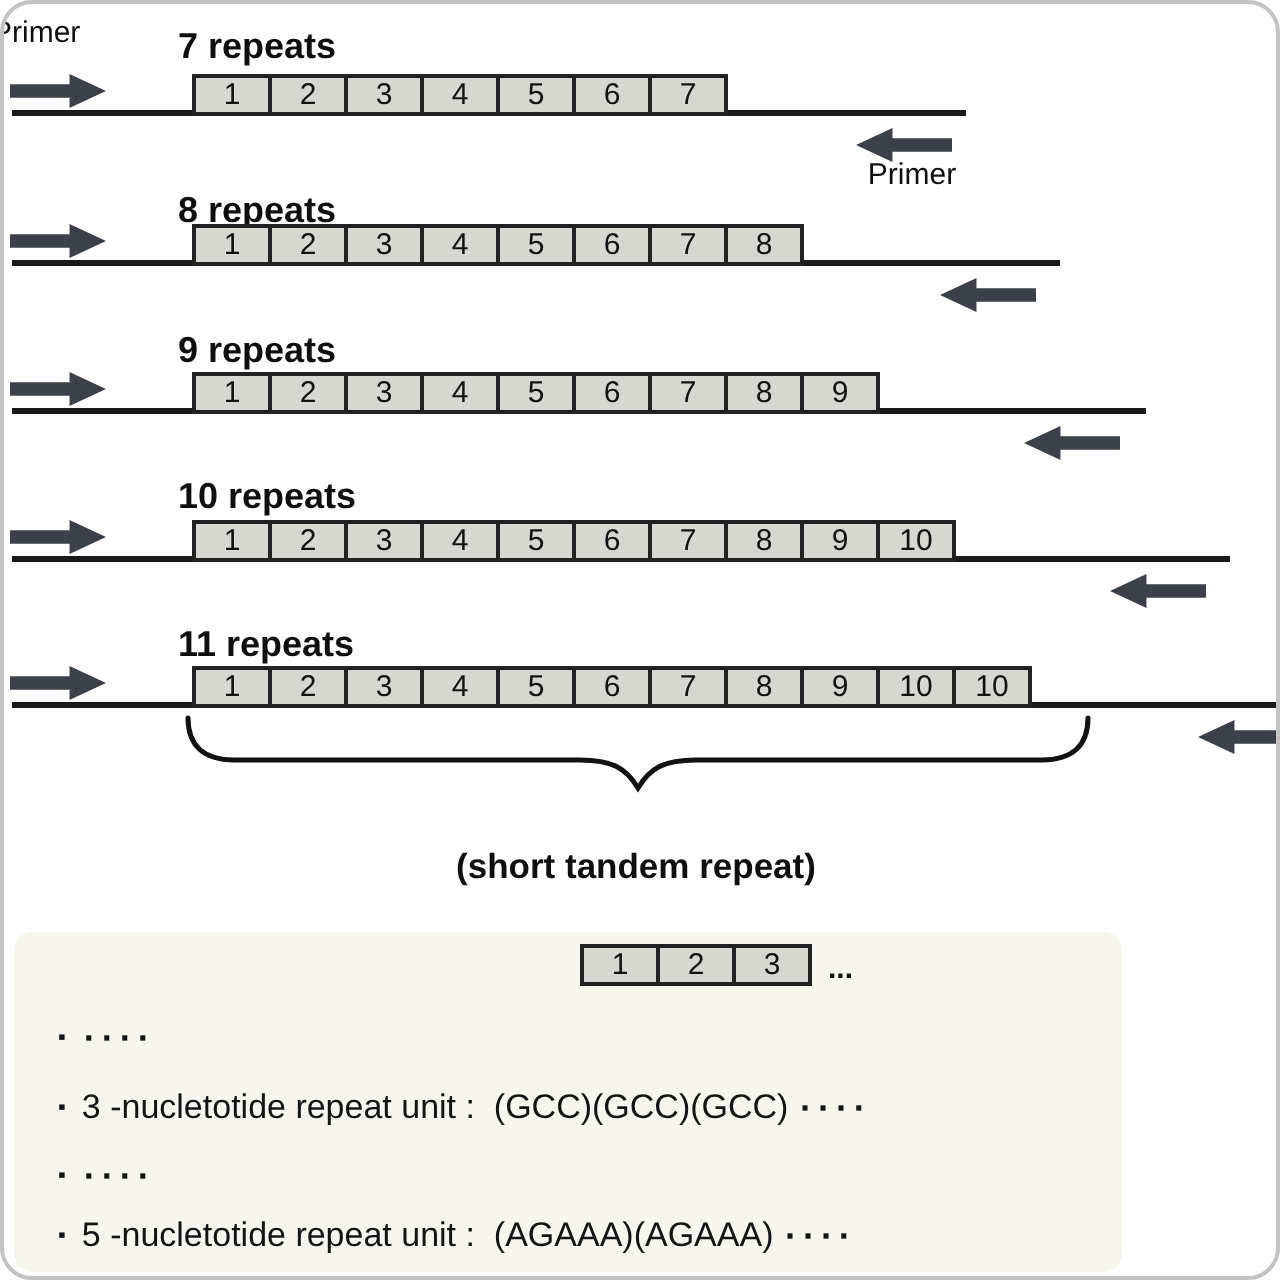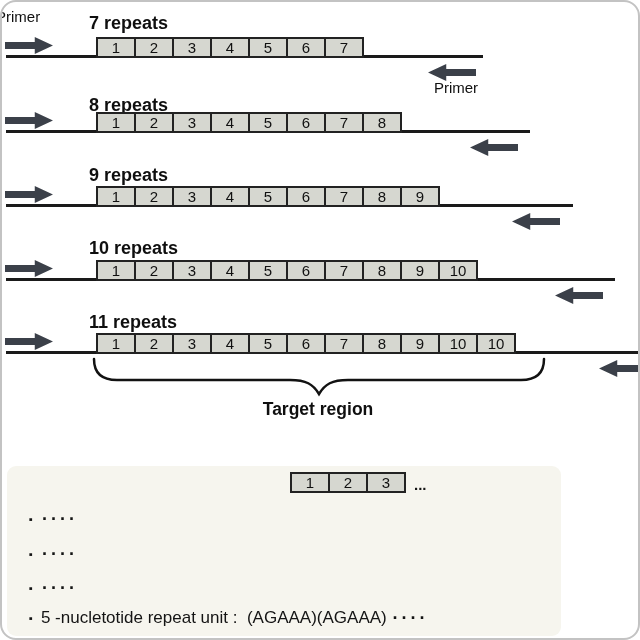--- a/index.html
+++ b/index.html
@@ -128,30 +128,30 @@
 
   <div class="primer-label" style="left:-6px;top:6px;">Primer</div>
 
   <div class="primer-label" style="left:418px;top:77px;width:72px;text-align:center;">Primer</div>
 
   <svg class="brace" width="640" height="640" viewBox="0 0 640 640">
     <path d="M 92 357 C 92 371 100 378 115 378 L 288 378 C 304 378 311 382 317 392
              C 323 382 330 378 346 378 L 519 378 C 534 378 542 371 542 357" fill="none" stroke="#121212" stroke-width="2.5" stroke-linecap="round"></path>
   </svg>
 
-  <div class="target-text" style="top:397px;">Target region</div>
+  <div class="target-text" style="top:421px;">(short tandem repeat)</div>
 
   <div class="panel">
     <div class="strip" style="left:283px;top:6px;" id="legend-boxes">
         <div class="cell">1</div>
         <div class="cell">2</div>
         <div class="cell">3</div>
       </div>
     <div class="ellipsis" style="left:407px;top:10px;">...</div>
     <div id="legend-items">
         <div class="legend-item" style="top: 42px;"><span class="legend-bullet">▪</span><span class="legend-dots">····</span></div>
-        <div class="legend-item" style="top: 77px;"><span class="legend-bullet">▪</span><span class="legend-dots">····</span></div>
+        <div class="legend-item" style="top: 77px;"><span class="legend-bullet">▪</span><span>3 -nucletotide repeat unit :  (GCC)(GCC)(GCC) </span><span class="legend-dots">····</span></div>
         <div class="legend-item" style="top: 111px;"><span class="legend-bullet">▪</span><span class="legend-dots">····</span></div>
         <div class="legend-item" style="top: 141px;"><span class="legend-bullet">▪</span><span>5 -nucletotide repeat unit :  (AGAAA)(AGAAA) </span><span class="legend-dots">····</span></div>
       </div>
   </div>
 
 </div>
 
 </body></html>

